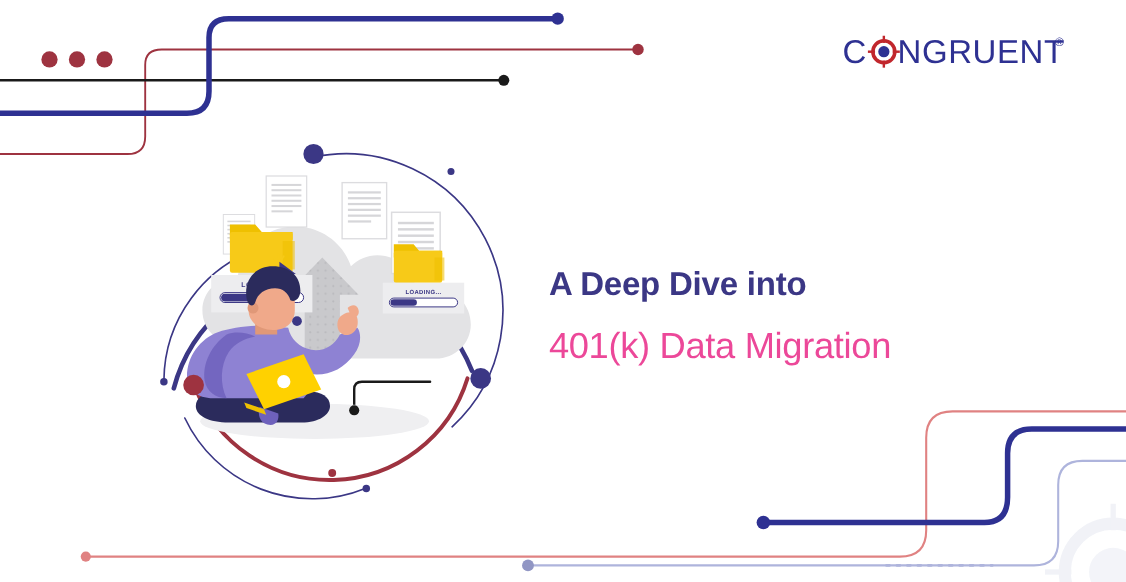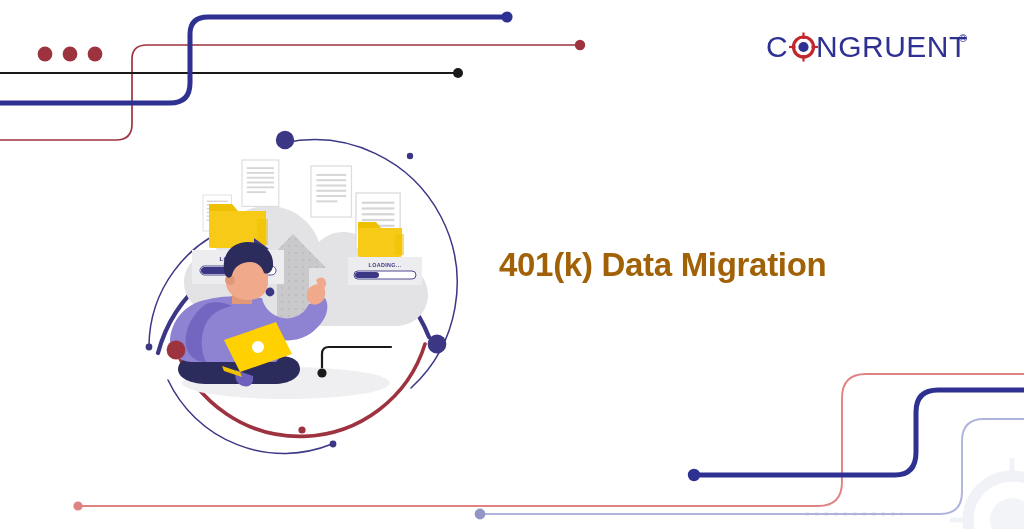--- a/index.html
+++ b/index.html
@@ -35,25 +35,25 @@
   .headline-line1 {
     font-size:30px;
     font-weight:bold;
     letter-spacing:-0.2px;
     color:#3B3785;
     line-height:1.30;
     white-space:nowrap;
   }
   .headline-line2 {
     font-size:33px;
-    font-weight:bold;
+    font-weight:normal;
     letter-spacing:-0.3px;
-    color:#a16207;
+    color:#ec4899;
     line-height:1.28;
-    margin-top:5px;
+    margin-top:15px;
     white-space:nowrap;
   }
 
   
   #illustration {
     position:absolute;
     left:126px; top:118px;
     width:340px; height:338px;
   }
   #illustration svg { display:block; width:340px; height:338px; }
@@ -135,20 +135,21 @@
         <rect x="8" y="-1.1" width="6.5" height="2.2" fill="#C1272D"></rect>
         <rect x="-1.1" y="-14.5" width="2.2" height="6.5" fill="#C1272D"></rect>
         <rect x="-1.1" y="8" width="2.2" height="6.5" fill="#C1272D"></rect>
       </g>
       <text x="50" y="29" font-family="Liberation Sans, sans-serif" font-size="30" letter-spacing="0.5" fill="#2E3192">NGRUENT</text>
       <text x="193" y="14" font-family="Liberation Sans, sans-serif" font-size="11" fill="#2E3192">®</text>
     </svg>
   </div>
 
   <div id="headline">
+    <div class="headline-line1">A Deep Dive into</div>
     <div class="headline-line2">401(k) Data Migration</div>
   </div>
 
   <div id="illustration">
     <svg viewBox="0 0 340 338" xmlns="http://www.w3.org/2000/svg">
 
       <g fill="none" stroke-linecap="round">
 
         <path d="M 112 107 A 128 128 0 0 0 23 228" stroke="#3B3785" stroke-width="1.5"></path>
 

